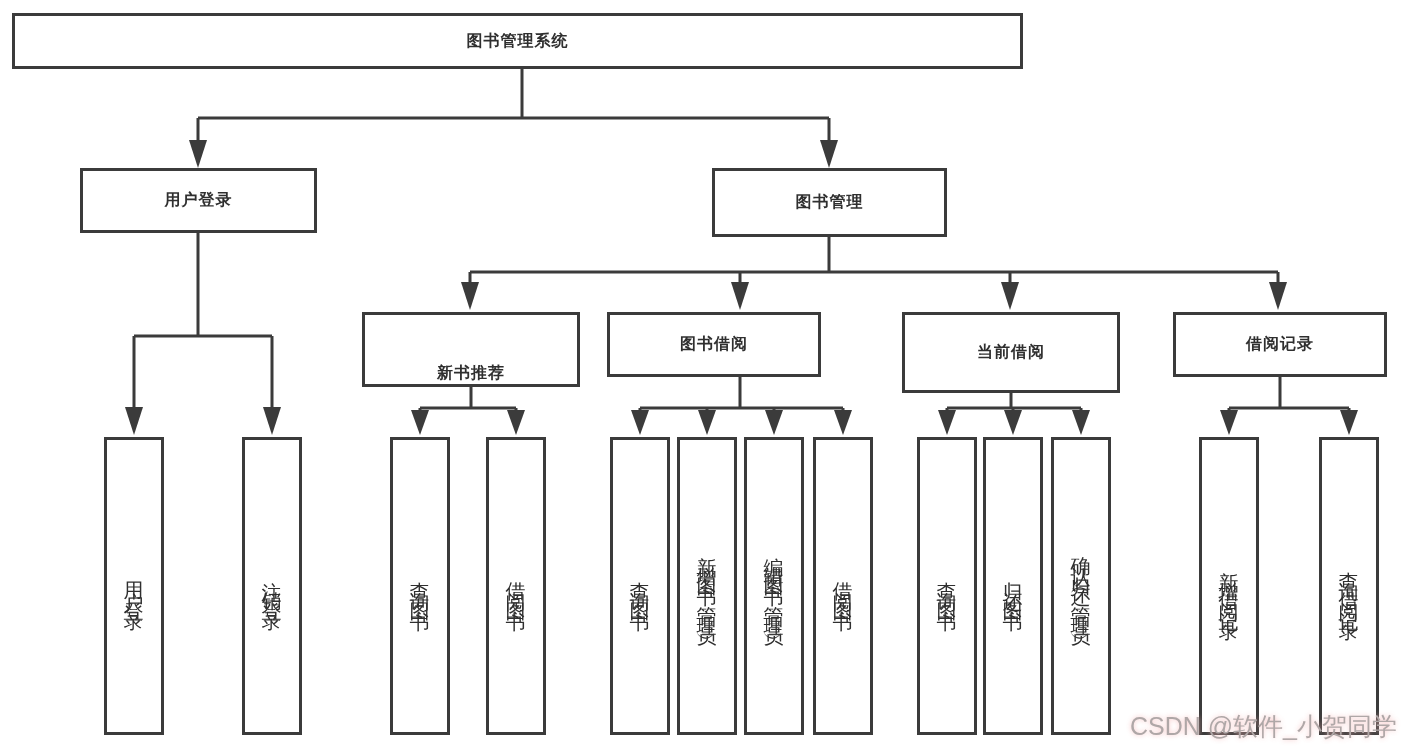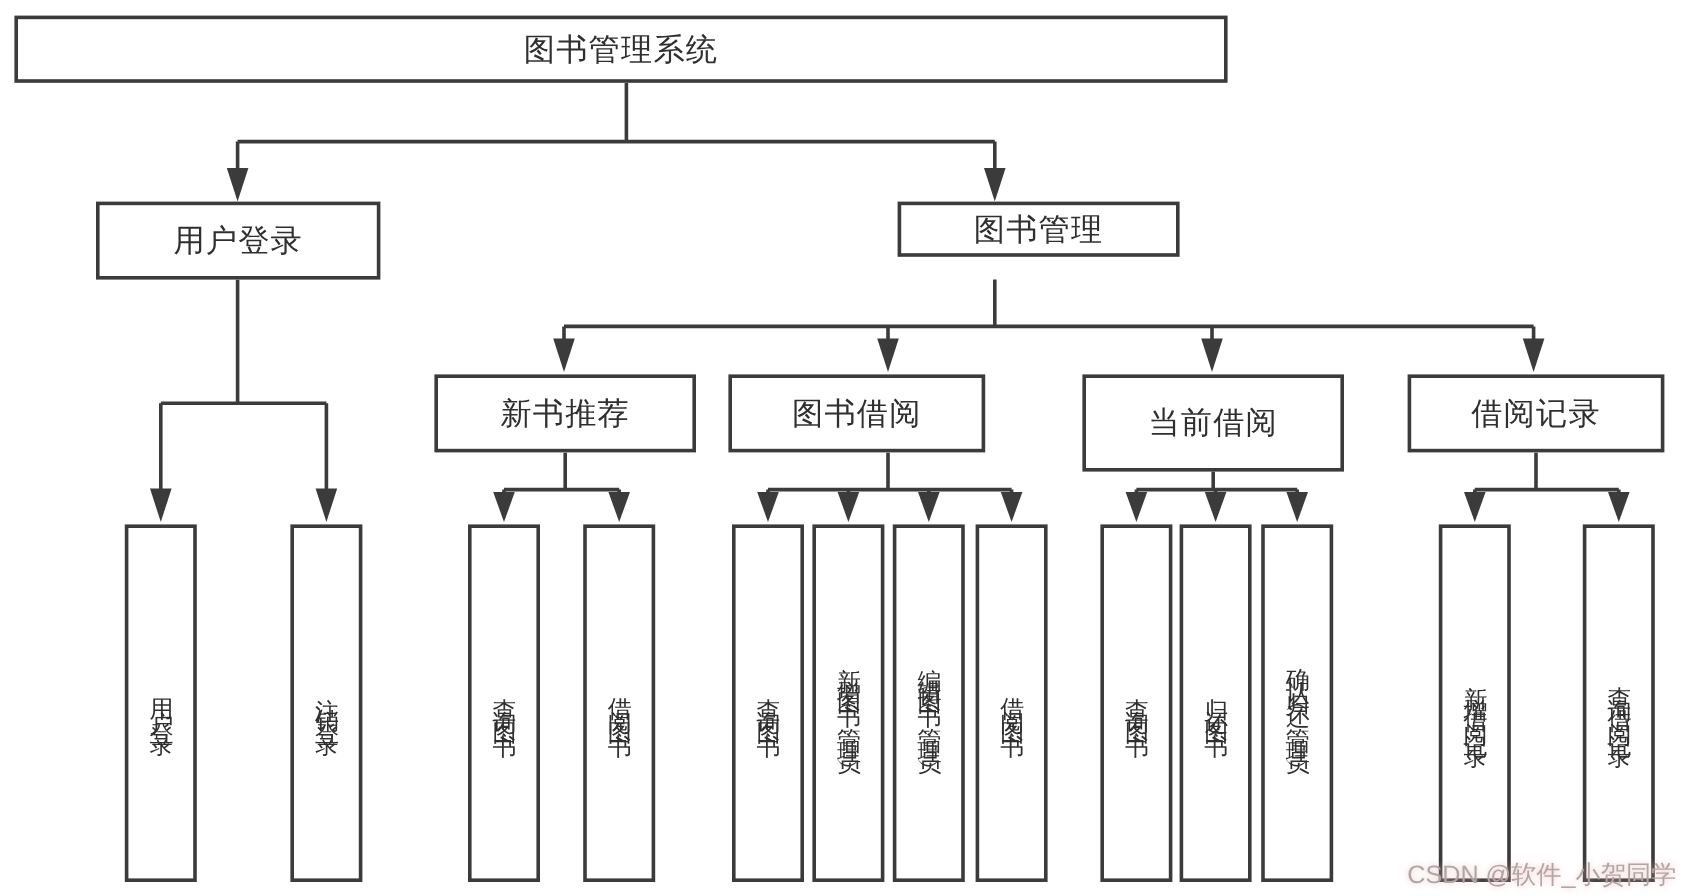--- a/index.html
+++ b/index.html
@@ -27,23 +27,24 @@
     position: absolute;
     box-sizing: border-box;
     border: 3px solid #3b3b3b;
     background: #ffffff;
     display: flex;
     align-items: center;
     justify-content: center;
     color: #2f2f2f;
   }
   .node .hlabel {
-    font-size: 26px;
+    font-size: 16px;
     letter-spacing: 1px;
     white-space: nowrap;
+    font-weight: bold;
   }
   .leaf {
     position: absolute;
     box-sizing: border-box;
     border: 3px solid #3b3b3b;
     background: #ffffff;
     display: flex;
     align-items: center;
     justify-content: center;
     color: #2f2f2f;
@@ -56,21 +57,21 @@
     text-orientation: mixed;
     font-size: 20px;
     line-height: 1;
     letter-spacing: 10px;
     white-space: nowrap;
   }
   .watermark {
     position: absolute;
     right: 8px;
     bottom: 4px;
-    font-size: 21px;
+    font-size: 25px;
     color: #afa7a7;
     text-shadow: 0 0 5px rgba(244, 180, 180, 0.85);
     z-index: 5;
     white-space: nowrap;
   }
 </style>
 </head>
 <body>
 
 <div class="canvas">
@@ -122,25 +123,25 @@
     </g>
   </svg>
 
   <div class="node" style="left:12px; top:13px; width:1011px; height:56px;">
     <span class="hlabel">图书管理系统</span>
   </div>
 
   <div class="node" style="left:80px; top:168px; width:237px; height:65px;">
     <span class="hlabel">用户登录</span>
   </div>
-  <div class="node" style="left:712px; top:168px; width:235px; height:46px;margin-left:36px;">
+  <div class="node" style="left:712px; top:168px; width:235px; height:69px;">
     <span class="hlabel">图书管理</span>
   </div>
 
-  <div class="node" style="left:362px; top:312px; width:218px; height:65px;">
+  <div class="node" style="left:362px; top:312px; width:218px; height:75px;align-items:flex-end;">
     <span class="hlabel">新书推荐</span>
   </div>
   <div class="node" style="left:607px; top:312px; width:214px; height:65px;">
     <span class="hlabel">图书借阅</span>
   </div>
   <div class="node" style="left:902px; top:312px; width:218px; height:81px;">
     <span class="hlabel">当前借阅</span>
   </div>
   <div class="node" style="left:1173px; top:312px; width:214px; height:65px;">
     <span class="hlabel">借阅记录</span>

